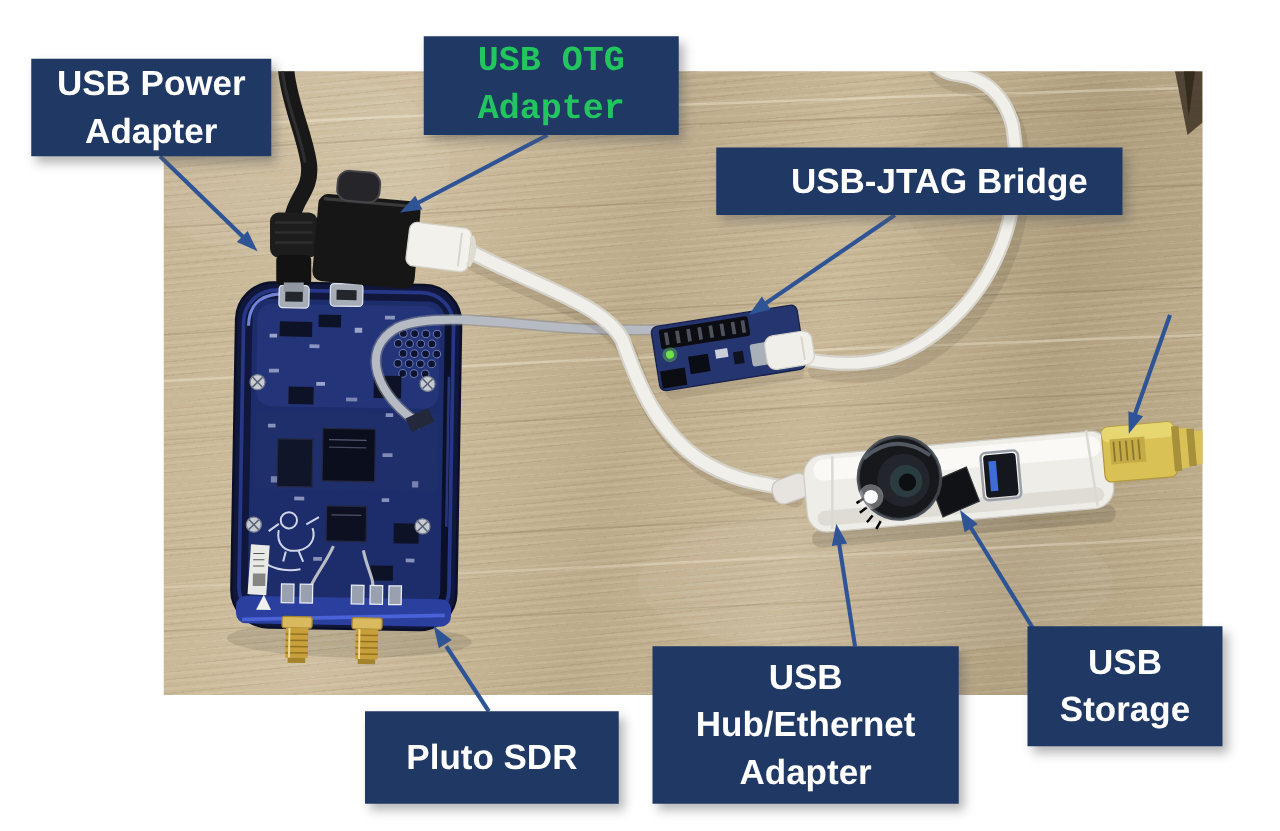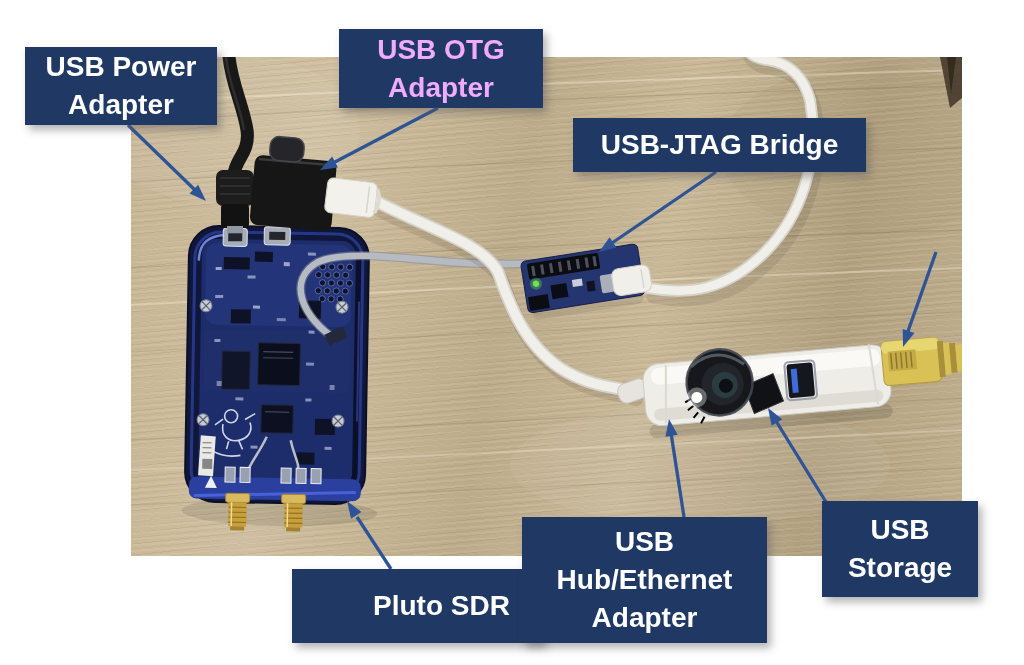--- a/index.html
+++ b/index.html
@@ -19,23 +19,23 @@
   
   .arrows{position:absolute;left:0;top:0;z-index:5;pointer-events:none;}
   
   .label{
     position:absolute;z-index:10;display:flex;align-items:center;justify-content:center;
     color:#fff;font-weight:700;font-size:28px;line-height:38px;text-align:center;
     white-space:pre-line;box-shadow:4px 5px 8px rgba(90,90,90,.45);
   }
   .lbl-power   {left:25px;  top:47px;  width:192px; height:78px;}
   .lbl-otg     {left:339px; top:29px;  width:204px; height:79px;}
-  .lbl-jtag    {left:573px; top:118px; width:293px; height:54px;}
+  .lbl-jtag    {left:573px; top:118px; width:293px; height:54px;padding-left:32px;}
   .lbl-eth     {left:838px; top:202px; width:177px; height:50px;}
-  .lbl-pluto   {left:292px; top:569px; width:203px; height:74px;padding-left:48px;}
+  .lbl-pluto   {left:292px; top:569px; width:203px; height:74px;}
   .lbl-hub     {left:522px; top:517px; width:245px; height:126px;}
   .lbl-storage {left:822px; top:501px; width:156px; height:96px;}
 </style>
 </head>
 <body>
 
 <div class="stage">
 
   <div class="photo">
     <svg width="831" height="499" viewBox="131 57 831 499">
@@ -328,21 +328,21 @@
       </g>
       <g>
         <line x1="826" y1="502" x2="776" y2="421"></line>
         <polygon points="0,0 -17,-6.2 -17,6.2" transform="translate(768,408) rotate(238.3)" stroke="none"></polygon>
       </g>
     </g>
   </svg>
 
   <div class="label lbl-power" style="background: rgb(31, 56, 100); color: rgb(255, 255, 255);">USB Power
 Adapter</div>
-  <div class="label lbl-otg" style="background: rgb(31, 56, 100); color: #f0abfc;">USB OTG
+  <div class="label lbl-otg" style="background: rgb(31, 56, 100); color: #22c55e; font-family: Liberation Mono, monospace;">USB OTG
 Adapter</div>
   <div class="label lbl-jtag" style="background: rgb(31, 56, 100); color: rgb(255, 255, 255);">USB-JTAG Bridge</div>
   <div class="label lbl-pluto" style="background: rgb(31, 56, 100); color: rgb(255, 255, 255);">Pluto SDR</div>
   <div class="label lbl-hub" style="background: rgb(31, 56, 100); color: rgb(255, 255, 255);">USB
 Hub/Ethernet
 Adapter</div>
   <div class="label lbl-storage" style="background: rgb(31, 56, 100); color: rgb(255, 255, 255);">USB
 Storage</div>
 
 </div>

